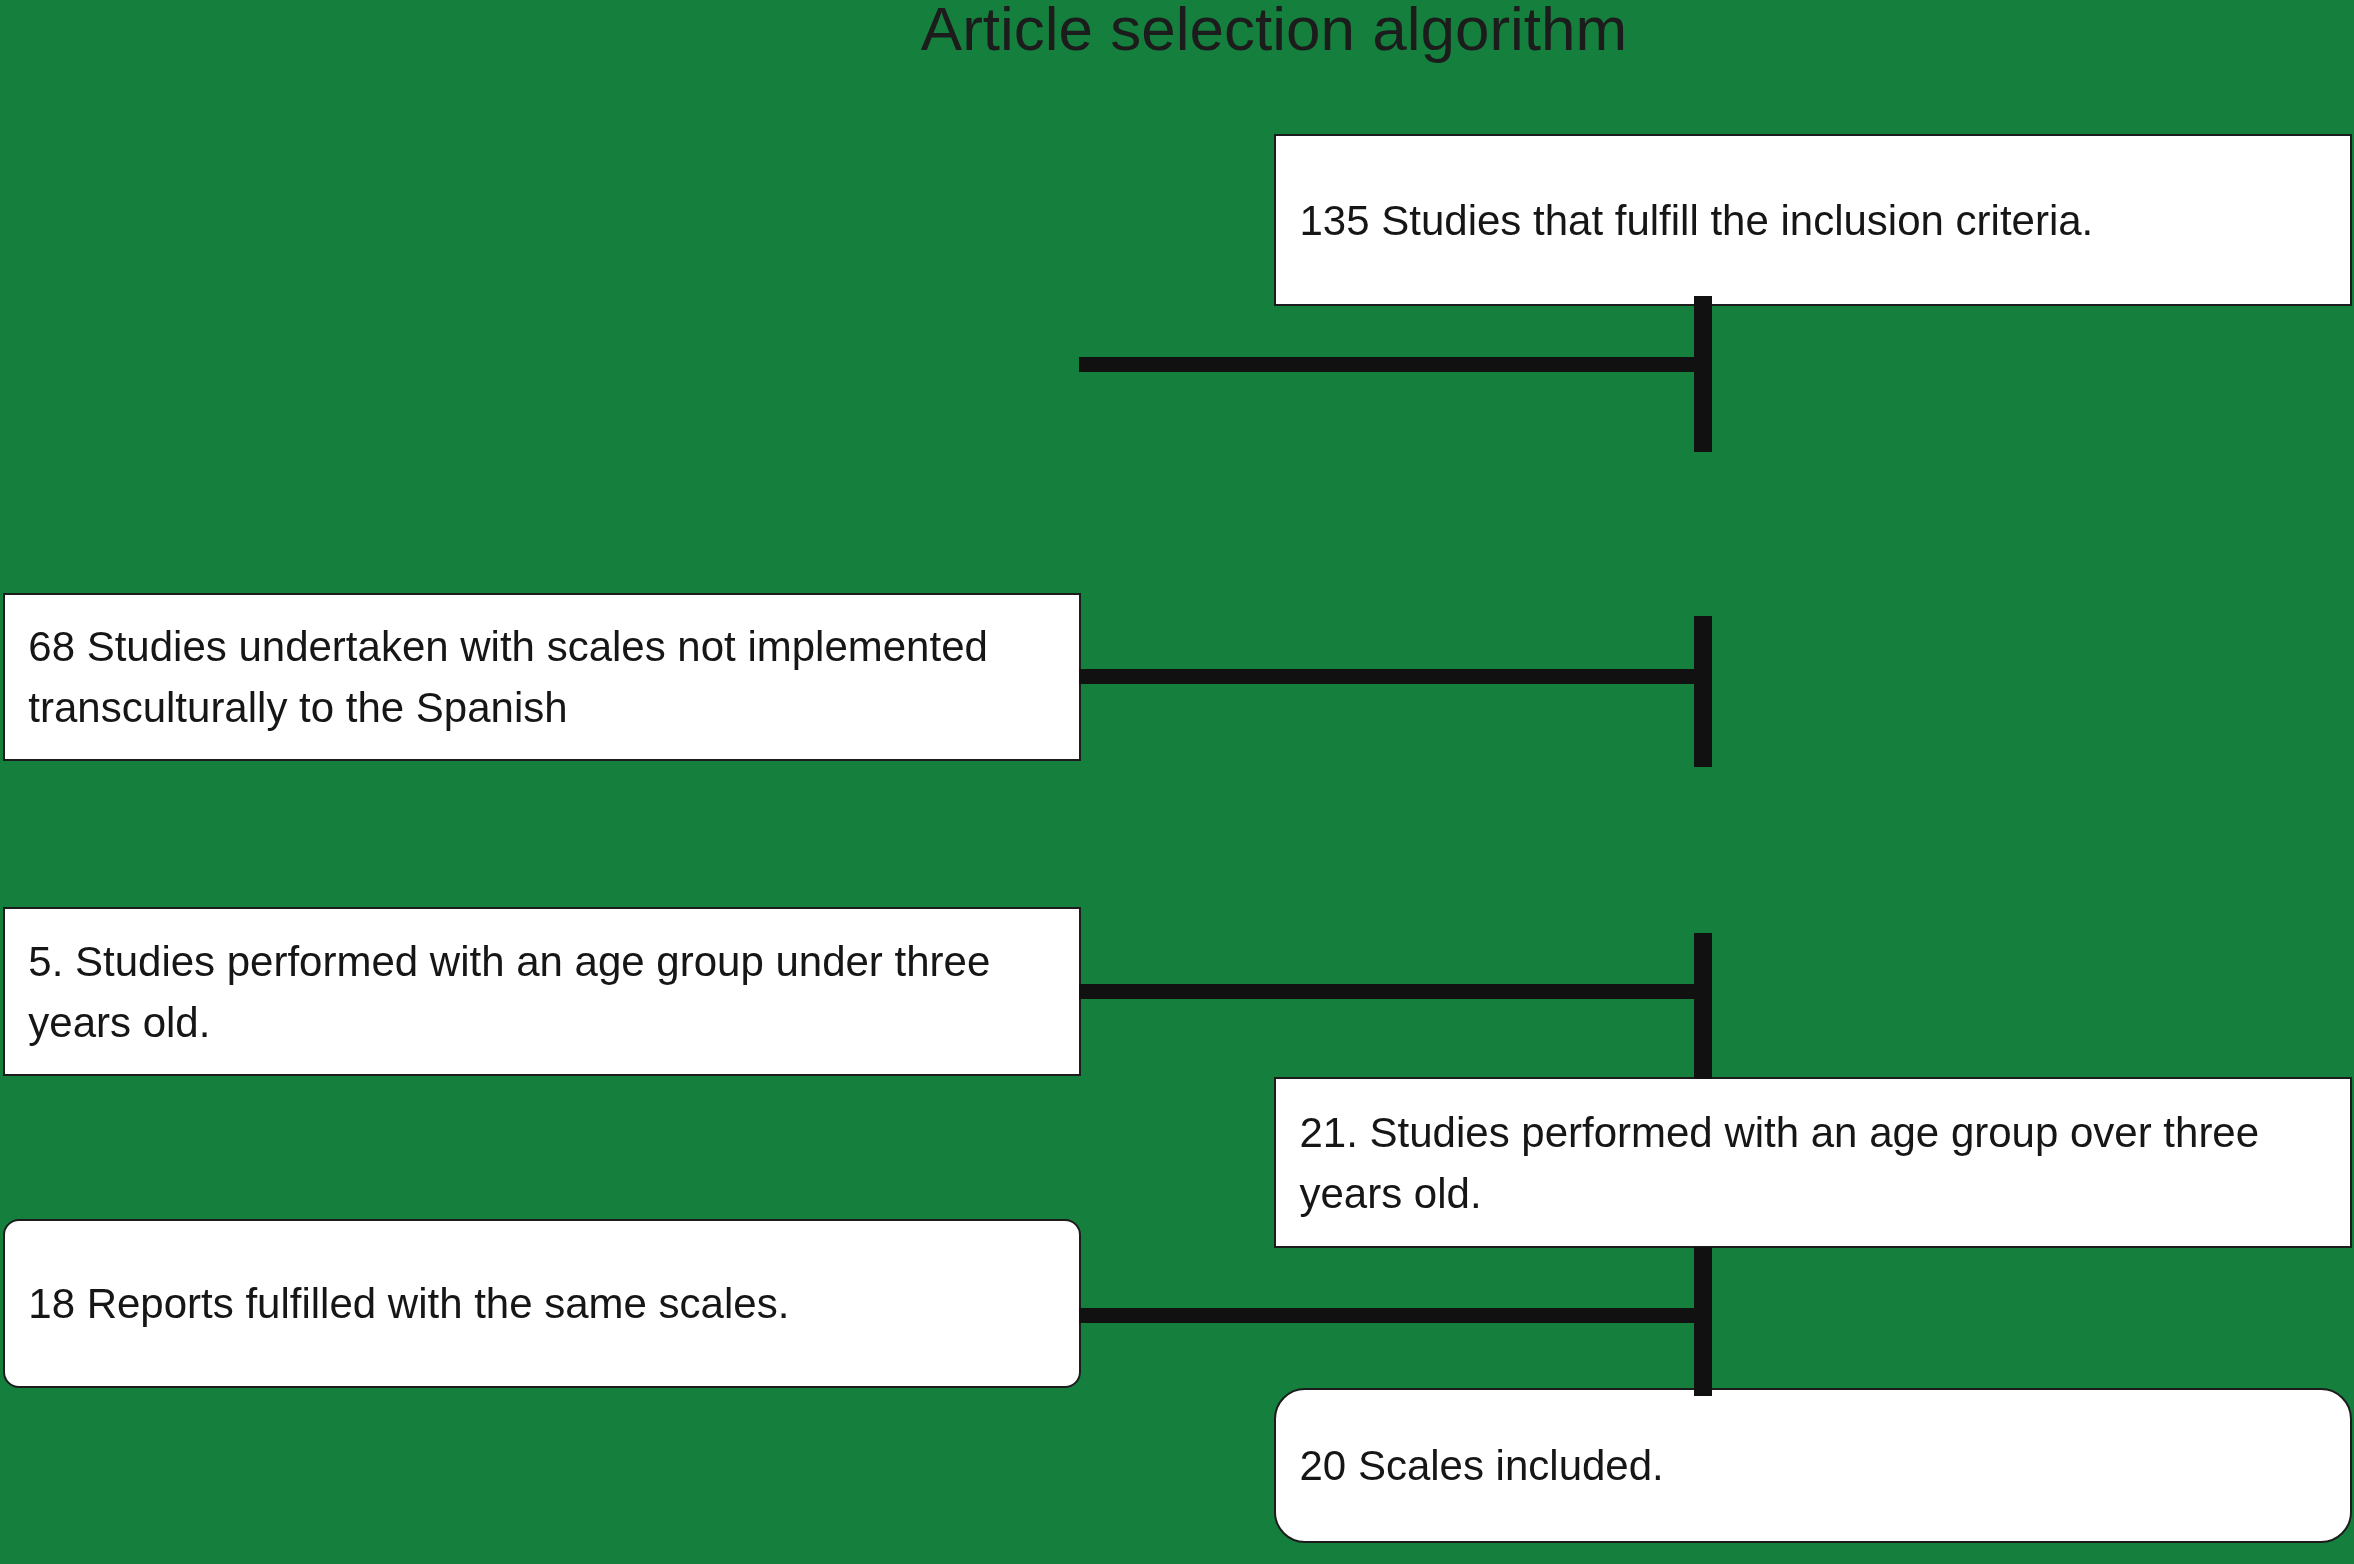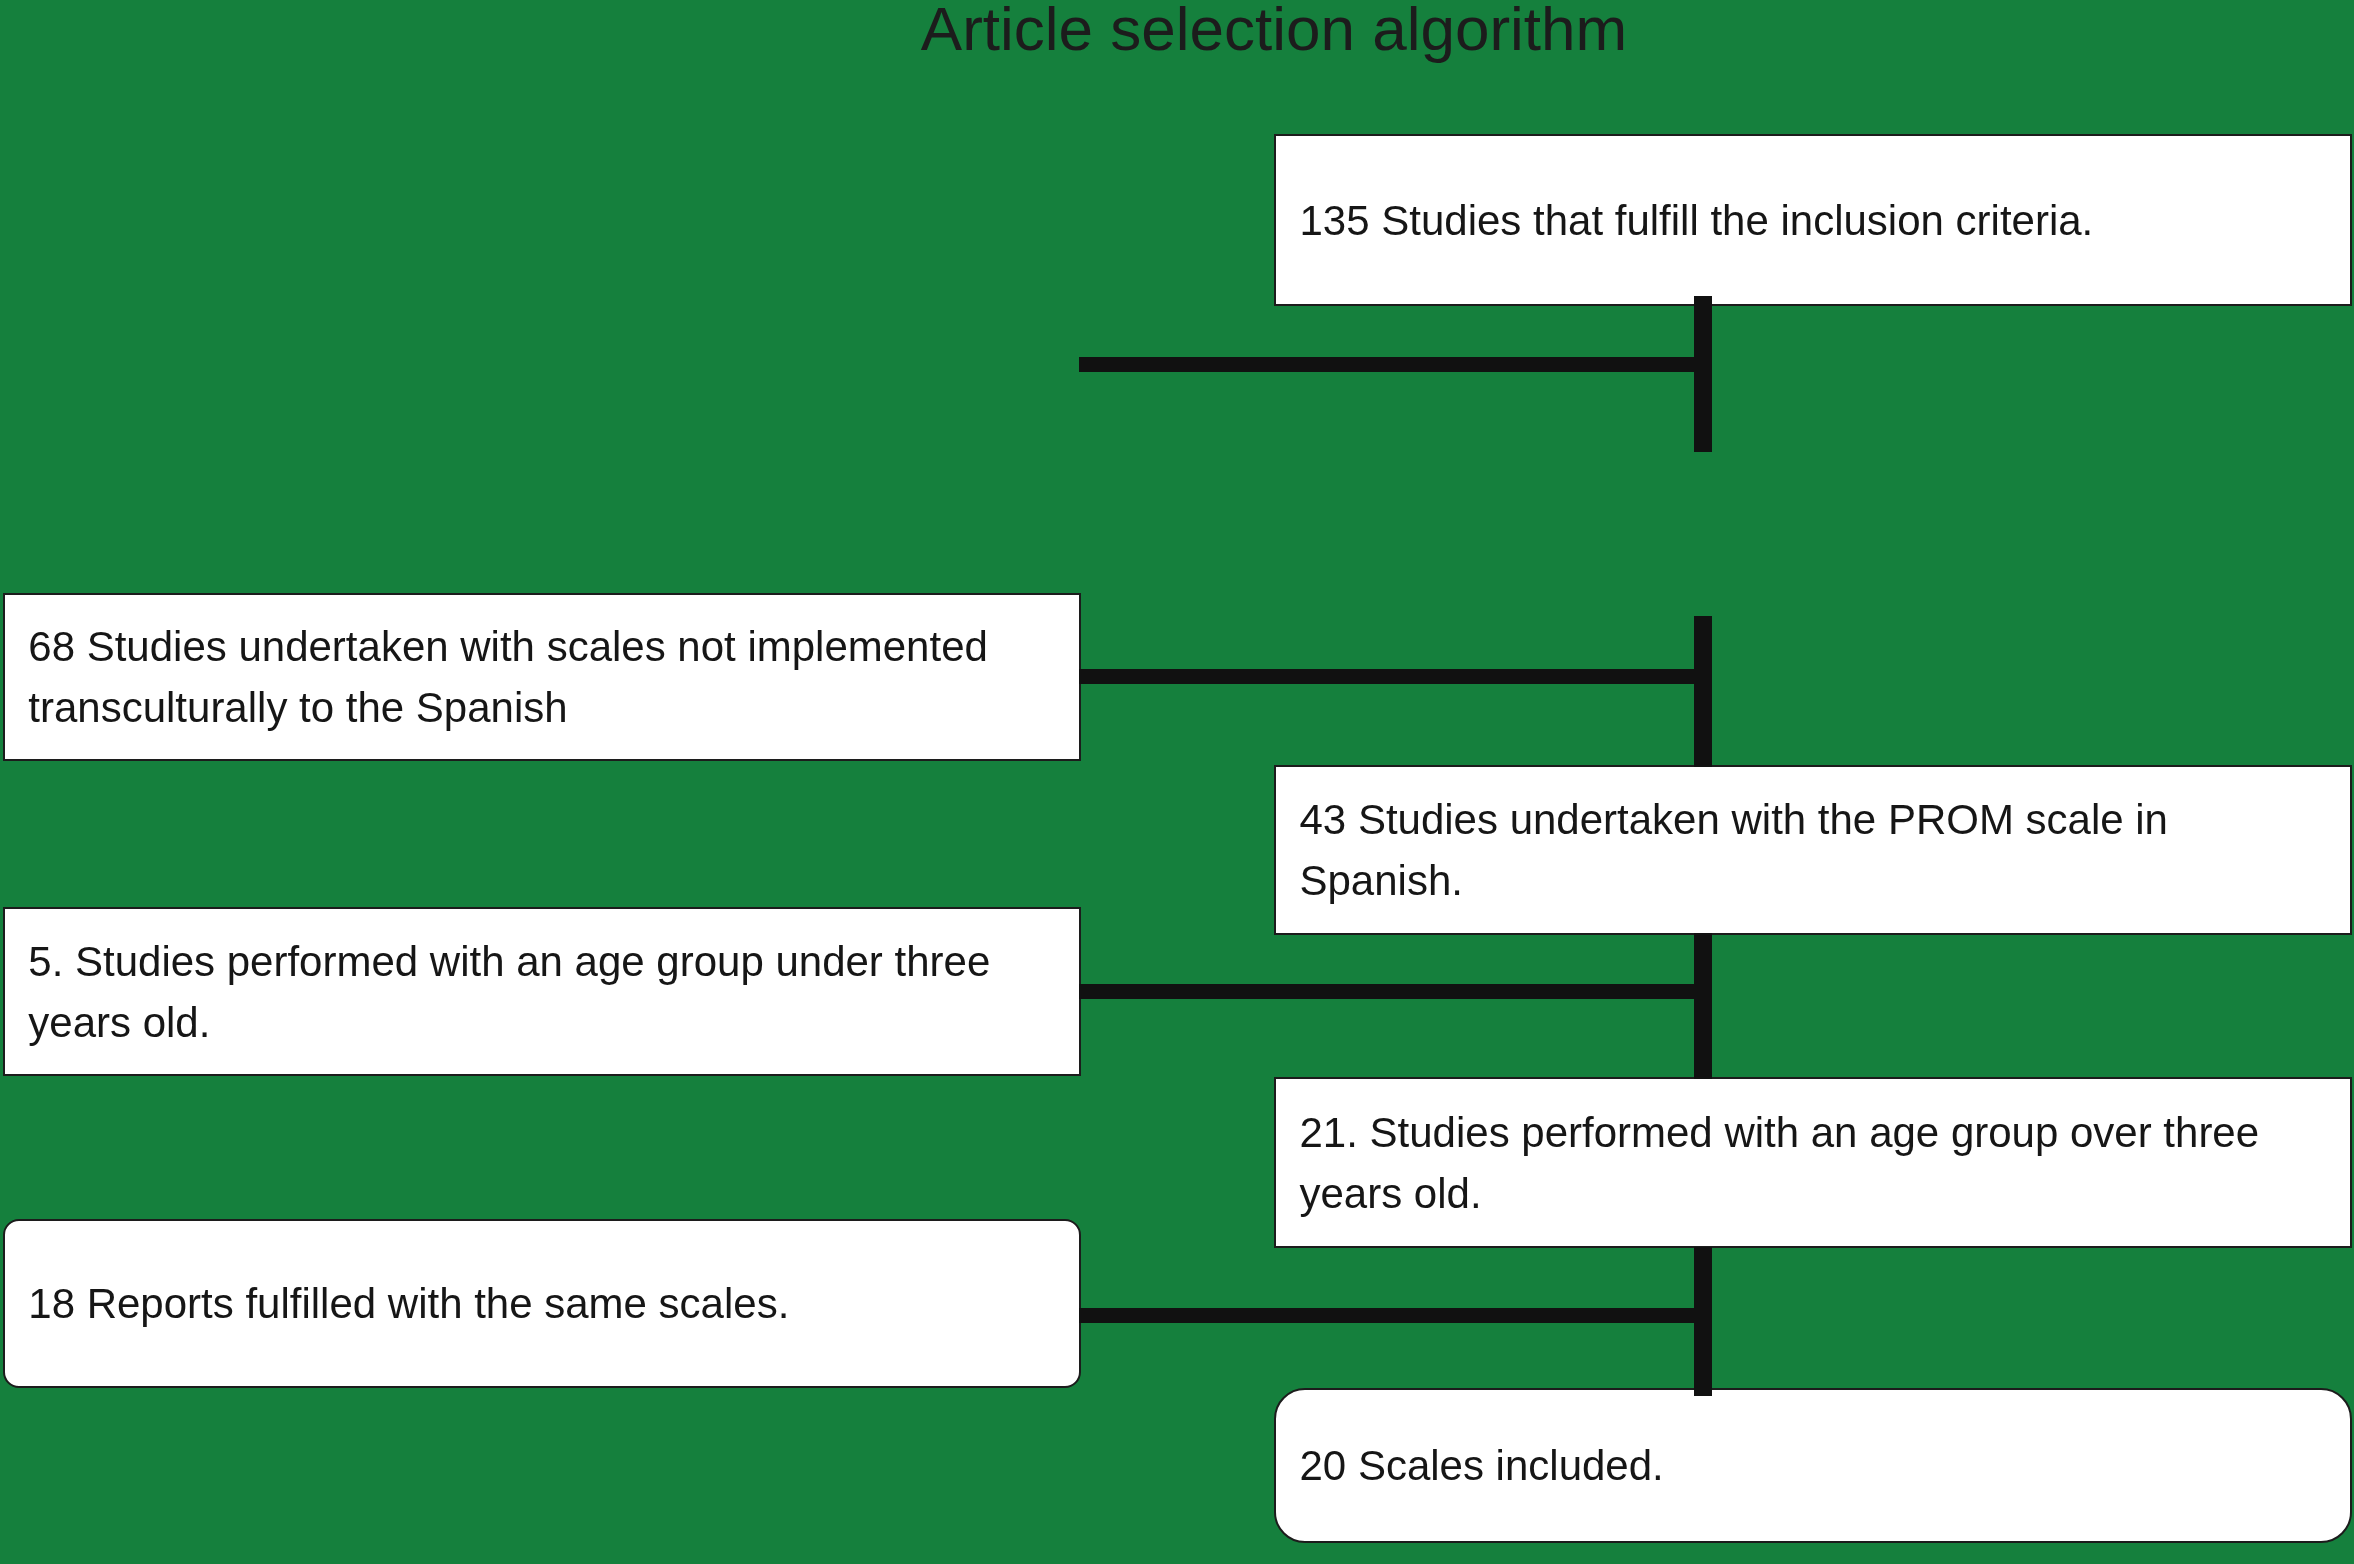--- a/index.html
+++ b/index.html
@@ -79,21 +79,20 @@
 </head>
 <body>
 
 <div id="canvas">
 
   <div class="title">Article selection algorithm</div>
 
   <div class="box right-col r1">135 Studies that fulfill the inclusion criteria.</div>
 
 
-  <div class="box right-col r3">43 Studies undertaken with the PROM scale in Spanish.</div>
 
   <div class="box right-col r4">21. Studies performed with an age group over three years old.</div>
 
   <div class="box right-col r5">20 Scales included.</div>
 
 
   <div class="box left-col l2">68 Studies undertaken with scales not implemented transculturally to the Spanish</div>
 
   <div class="box left-col l3">5. Studies performed with an age group under three years old.</div>
 

